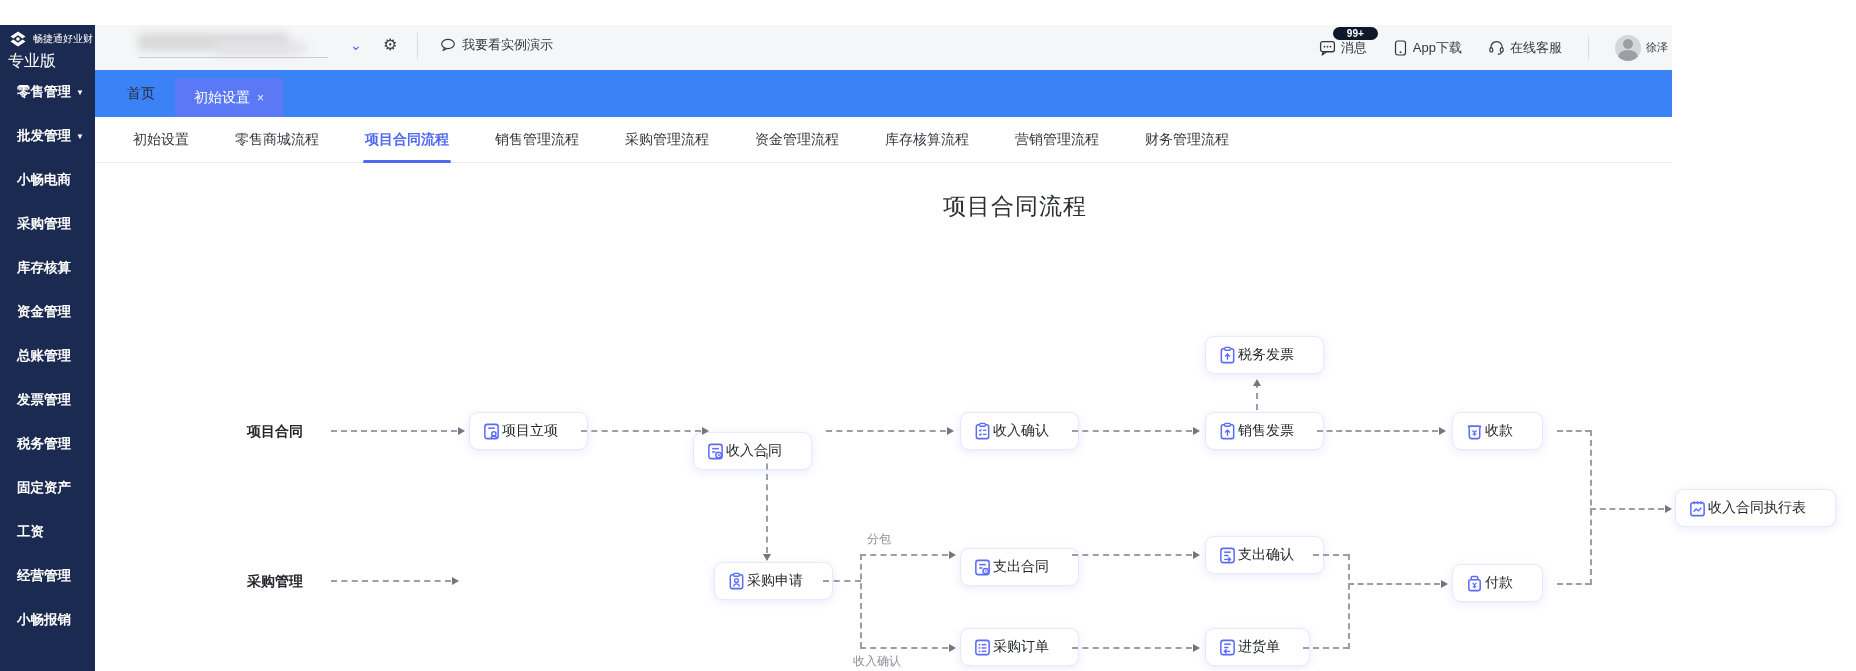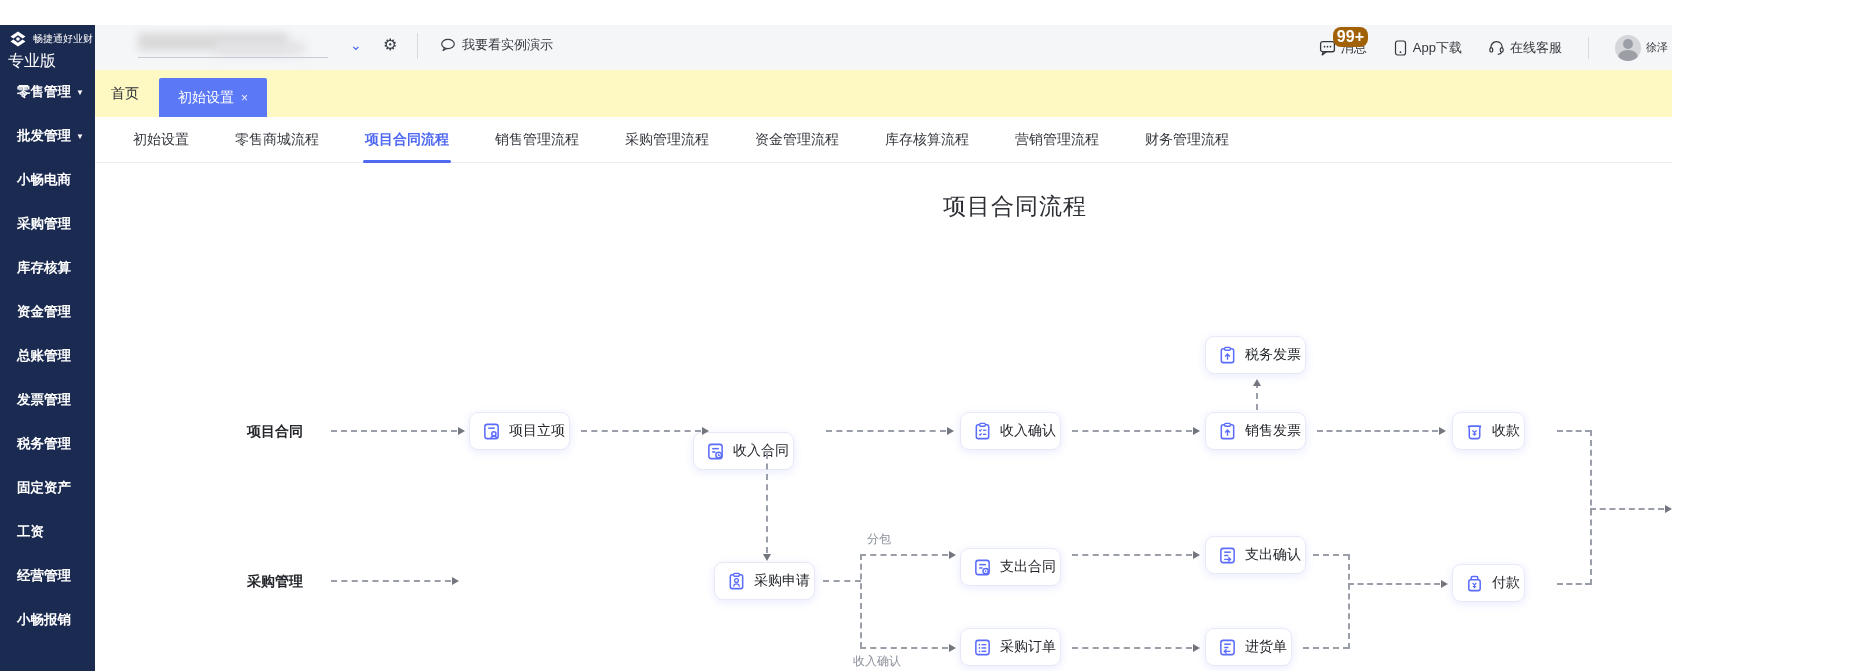--- a/index.html
+++ b/index.html
@@ -27,30 +27,30 @@
   .company-underline { position:absolute; left:43px; top:32px; width:190px; height:1px; background:#c9ccd4; }
   .chevron { position:absolute; left:255px; top:12px; font-size:14px; color:#4f69f2; cursor:pointer; }
   .gear { position:absolute; left:288px; top:10px; font-size:16px; color:#3a3f47; cursor:pointer; }
   .hdr-divider { position:absolute; left:322px; top:8px; width:1px; height:26px; background:#d8dade; }
   .demo { position:absolute; left:345px; top:11px; display:flex; align-items:center; gap:6px;
     font-size:13px; color:#33363c; cursor:pointer; }
   .hdr-right { position:absolute; right:0; top:0; height:45px; display:flex; align-items:center;
     gap:26px; padding-right:4px; }
   .hdr-item { display:flex; align-items:center; gap:5px; font-size:13px; color:#33363c;
     cursor:pointer; position:relative; white-space:nowrap; }
-  .badge { position:absolute; top:-12px; left:14px; background:#a16207; color:#fff; font-size:16px;
-    padding:1px 4px; border-radius:8px; font-weight:bold; }
+  .badge { position:absolute; top:-12px; left:14px; background:#0f172a; color:#fff; font-size:10px;
+    padding:1px 14px; border-radius:8px; font-weight:bold; }
   .v-div { width:1px; height:22px; background:#d8dade; }
   .avatar { width:26px; height:26px; border-radius:50%; background:#d4d6da; position:relative; overflow:hidden; flex:0 0 auto;}
   .avatar::before { content:''; position:absolute; left:8px; top:4px; width:10px; height:10px; border-radius:50%; background:#9b9ea5; }
   .avatar::after { content:''; position:absolute; left:3px; top:15px; width:20px; height:14px; border-radius:50% 50% 0 0; background:#9b9ea5; }
   .username { font-size:11px; color:#33363c; }
 
   
-  .tabstrip { position:absolute; left:79px; top:70px; right:0; height:47px; background:#fef9c3; }
+  .tabstrip { position:absolute; left:95px; top:70px; right:0; height:47px; background:#3b82f6; }
   .wtab-home { position:absolute; left:20px; top:0; height:47px; display:flex; align-items:center;
     font-size:14px; color:#2a2d33; cursor:pointer; padding:0 12px; }
   .wtab-active { position:absolute; left:80px; top:8px; height:39px; width:108px; background:#5b79f7;
     color:#fff; font-size:14px; display:flex; align-items:center; justify-content:center; gap:7px;
     cursor:pointer; border-radius:2px 2px 0 0; }
   .wtab-close { font-size:12px; cursor:pointer; opacity:.9; }
 
   
   .sidebar { position:absolute; left:0; top:70px; width:95px; bottom:0; background:#1b2a50; }
   .side-item { height:44px; display:flex; align-items:center; justify-content:flex-start;
@@ -71,22 +71,22 @@
   .st-div { width:1px; height:14px; background:#c9ccd4; }
 
   
   .content { position:absolute; left:95px; top:163px; right:0; bottom:0; background:#fff; }
   .flow-title { position:absolute; left:700px; top:28px; width:440px; text-align:center;
     font-size:23px; color:#2b2e33; font-weight:500; letter-spacing:1px; }
   .row-label { position:absolute; font-size:14px; font-weight:700; color:#23262b; white-space:nowrap; }
   .branch-label { position:absolute; font-size:12px; color:#8a8f99; white-space:nowrap; }
 
   .node { position:absolute; height:38px; background:#fff; border:1px solid #e7e9f8; border-radius:9px;
-    box-shadow:0 2px 8px rgba(91,108,250,0.14); display:flex; align-items:center; gap:8px;
-    padding:0 4px 0 12px; cursor:pointer; white-space:nowrap; }
+    box-shadow:0 2px 8px rgba(91,108,250,0.14); display:flex; align-items:center; gap:1px;
+    padding:0 29px 0 12px; cursor:pointer; white-space:nowrap; }
   .node .nlabel { font-size:14px; color:#23262b; }
   .node svg { flex:0 0 auto; }
 
   .hdash { position:absolute; height:0; border-top:2px dashed #9a9ea8; }
   .vdash { position:absolute; width:0; border-left:2px dashed #9a9ea8; }
   .ah-r { position:absolute; width:0; height:0; border:4px solid transparent; border-left:7px solid #73767e; }
   .ah-u { position:absolute; width:0; height:0; border:4px solid transparent; border-bottom:7px solid #73767e; }
   .ah-d { position:absolute; width:0; height:0; border:4px solid transparent; border-top:7px solid #73767e; }
 
   .icon-idg { color:#5b6cfa; }
@@ -351,20 +351,30 @@
 
     <div class="node" style="left:1357px; top:401px;">
       <svg width="19" height="19" viewBox="0 0 20 20" class="icon-idg">
         <rect x="4" y="6" width="12" height="11.5" rx="2.2" fill="none" stroke="#5b6cfa" stroke-width="1.6"></rect>
         <path d="M6.5 6 L6.5 4.2 C6.5 3.3 7.2 2.6 8.1 2.6 L11.9 2.6 C12.8 2.6 13.5 3.3 13.5 4.2 L13.5 6" fill="none" stroke="#5b6cfa" stroke-width="1.6"></path>
         <path d="M8 9.5 L10 11.5 L12 9.5 M10 11.5 L10 15 M8.2 13.2 L11.8 13.2" fill="none" stroke="#5b6cfa" stroke-width="1.3"></path>
       </svg>
       <span class="nlabel">付款</span>
     </div>
 
+    <div class="node" style="left:1580px; top:326px;">
+      <svg width="19" height="19" viewBox="0 0 20 20" class="icon-idg">
+        <rect x="3" y="4" width="14" height="13.5" rx="2.2" fill="none" stroke="#5b6cfa" stroke-width="1.6"></rect>
+        <line x1="6.5" y1="2.3" x2="6.5" y2="5.5" stroke="#5b6cfa" stroke-width="1.5"></line>
+        <line x1="13.5" y1="2.3" x2="13.5" y2="5.5" stroke="#5b6cfa" stroke-width="1.5"></line>
+        <line x1="10" y1="2.3" x2="10" y2="5.5" stroke="#5b6cfa" stroke-width="1.5"></line>
+        <path d="M6 13.5 L8.5 10.5 L11 12.5 L14 9.3" fill="none" stroke="#5b6cfa" stroke-width="1.5"></path>
+      </svg>
+      <span class="nlabel">收入合同执行表</span>
+    </div>
 
     <div class="hdash" style="left:236px; top:267px; width:126px;"></div>
     <div class="ah-r" style="left:363px; top:264px;"></div>
 
     <div class="hdash" style="left:486px; top:267px; width:120px;"></div>
     <div class="ah-r" style="left:607px; top:264px;"></div>
 
     <div class="hdash" style="left:731px; top:267px; width:120px;"></div>
     <div class="ah-r" style="left:852px; top:264px;"></div>
 

